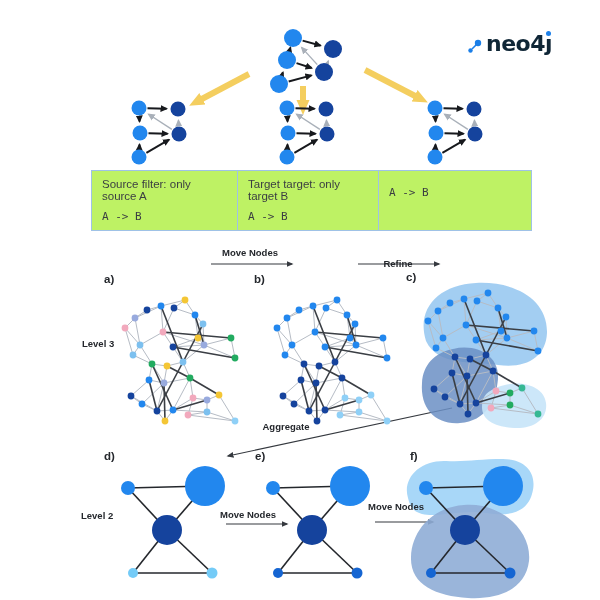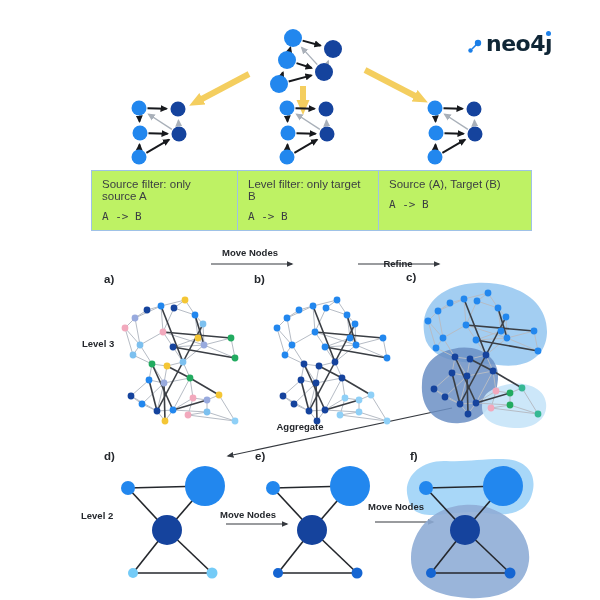--- a/index.html
+++ b/index.html
@@ -490,40 +490,39 @@
   </div>
 
   <div class="ftable">
     <div class="fcol">
       <div class="fhead">Source filter: only source A</div>
       <div class="fcode">
         <div>A -&gt; B</div>
       </div>
     </div>
     <div class="fcol">
-      <div class="fhead">Level filter: only target B</div>
+      <div class="fhead">Target target: only target B</div>
       <div class="fcode">
         <div>A -&gt; B</div>
       </div>
     </div>
     <div class="fcol">
-      <div class="fhead">Source (A), Target (B)</div>
       <div class="fcode">
         <div>A -&gt; B</div>
       </div>
     </div>
   </div>
 
   <span class="lbl center" style="left:250px;top:247px">Move Nodes</span>
   <span class="lbl center" style="left:398px;top:258px">Refine</span>
   <span class="lbl letter" style="left:104px;top:273px">a)</span>
   <span class="lbl letter" style="left:254px;top:273px">b)</span>
   <span class="lbl letter" style="left:406px;top:271px">c)</span>
   <span class="lbl" style="left:82px;top:338px">Level 3</span>
-  <span class="lbl center" style="left:300px;top:421px">Aggregate</span>
+  <span class="lbl center" style="left:286px;top:421px">Aggregate</span>
   <span class="lbl letter" style="left:104px;top:450px">d)</span>
   <span class="lbl letter" style="left:255px;top:450px">e)</span>
   <span class="lbl letter" style="left:410px;top:450px">f)</span>
   <span class="lbl" style="left:81px;top:510px">Level 2</span>
   <span class="lbl center" style="left:248px;top:509px">Move Nodes</span>
   <span class="lbl center" style="left:396px;top:501px">Move Nodes</span>
 
 </div>
 
 </body></html>

